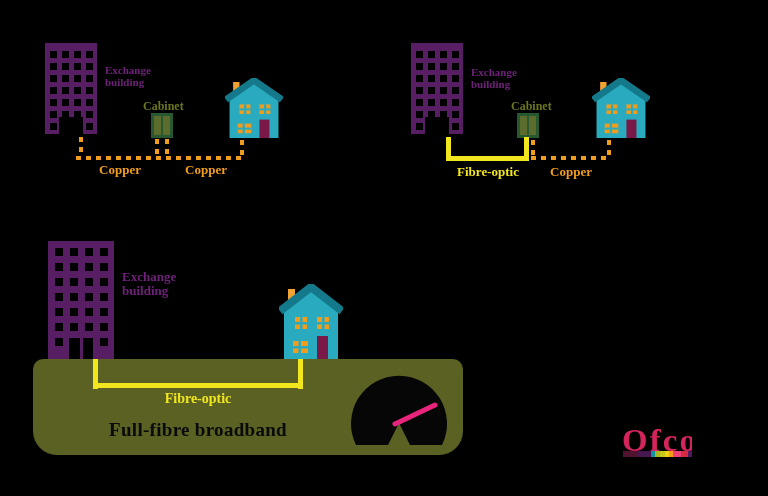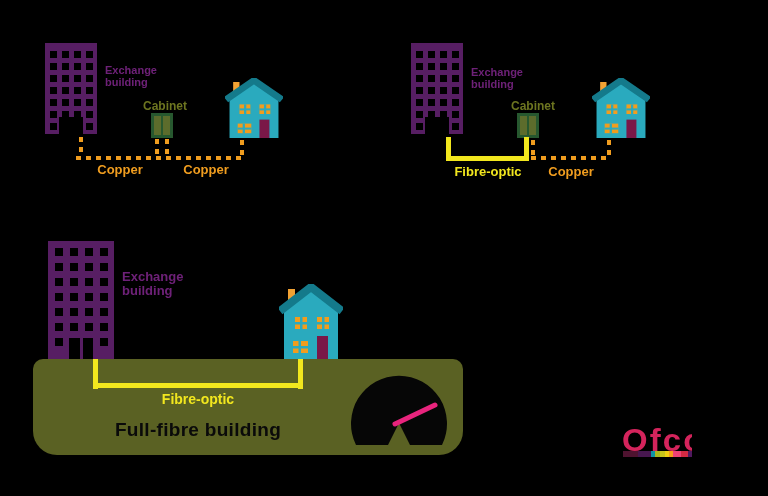--- a/index.html
+++ b/index.html
@@ -1,17 +1,17 @@
 <!DOCTYPE html>
 <html><head>
 <meta charset="utf-8">
 <style>
   html,body{margin:0;padding:0;background:#000;}
   .canvas{position:relative;width:692px;height:496px;background:#000;overflow:hidden;
-          font-family:Liberation Sans, sans-serif;}
+          font-family:Liberation Serif, serif;}
   
   .building{position:absolute;background:#571e63;}
   .bwin{position:absolute;background:#000;}
   .bdoor{position:absolute;bottom:0;background:#000;}
   .bdoor .divider{position:absolute;left:50%;top:0;bottom:0;width:3px;margin-left:-1.5px;background:#571e63;}
   
   .cabinet{position:absolute;width:22px;height:25px;background:#5c6c2c;border:3px solid #27582f;box-sizing:border-box;}
   .cabinet .cdiv{position:absolute;left:50%;top:0;bottom:0;width:2px;margin-left:-1px;background:#27582f;}
   
   .cu-h{position:absolute;height:4px;background:repeating-linear-gradient(90deg,#f09d1f 0 5px,transparent 5px 10px);}
@@ -192,21 +192,21 @@
       </div>
     <div class="lab lab-purple-big" style="left:122px;top:270px;width:80px">Exchange building</div>
     <svg class="abs" style="left:279px;top:284px" width="64" height="75">
         <use href="#house-sym"></use>
       </svg>
 
     <div class="fi-v" style="left:93px;top:359px;height:30px"></div>
     <div class="fi-h" style="left:93px;top:383px;width:210px"></div>
     <div class="fi-v" style="left:298px;top:359px;height:30px"></div>
     <div class="lab lab-fibre-big" style="left:138px;top:391px;width:120px">Fibre-optic</div>
-    <div class="caption" style="left:78px;top:419px;width:240px">Full-fibre building</div>
+    <div class="caption" style="left:78px;top:419px;width:240px">Full-fibre broadband</div>
 
     <svg class="abs" style="left:348px;top:371px" width="102" height="78" viewBox="0 0 102 78">
       <path d="M8,74 A48,48 0 1 1 94,74 L62,74 51,52 40,74 Z" fill="#060606"></path>
       <line x1="47" y1="53" x2="87" y2="34" stroke="#e8247d" stroke-width="5" stroke-linecap="round"></line>
     </svg>
   </div>
 
   <div>
     <div class="wordmark">Ofcom</div>
     <div class="stripe" id="logo-stripe">

